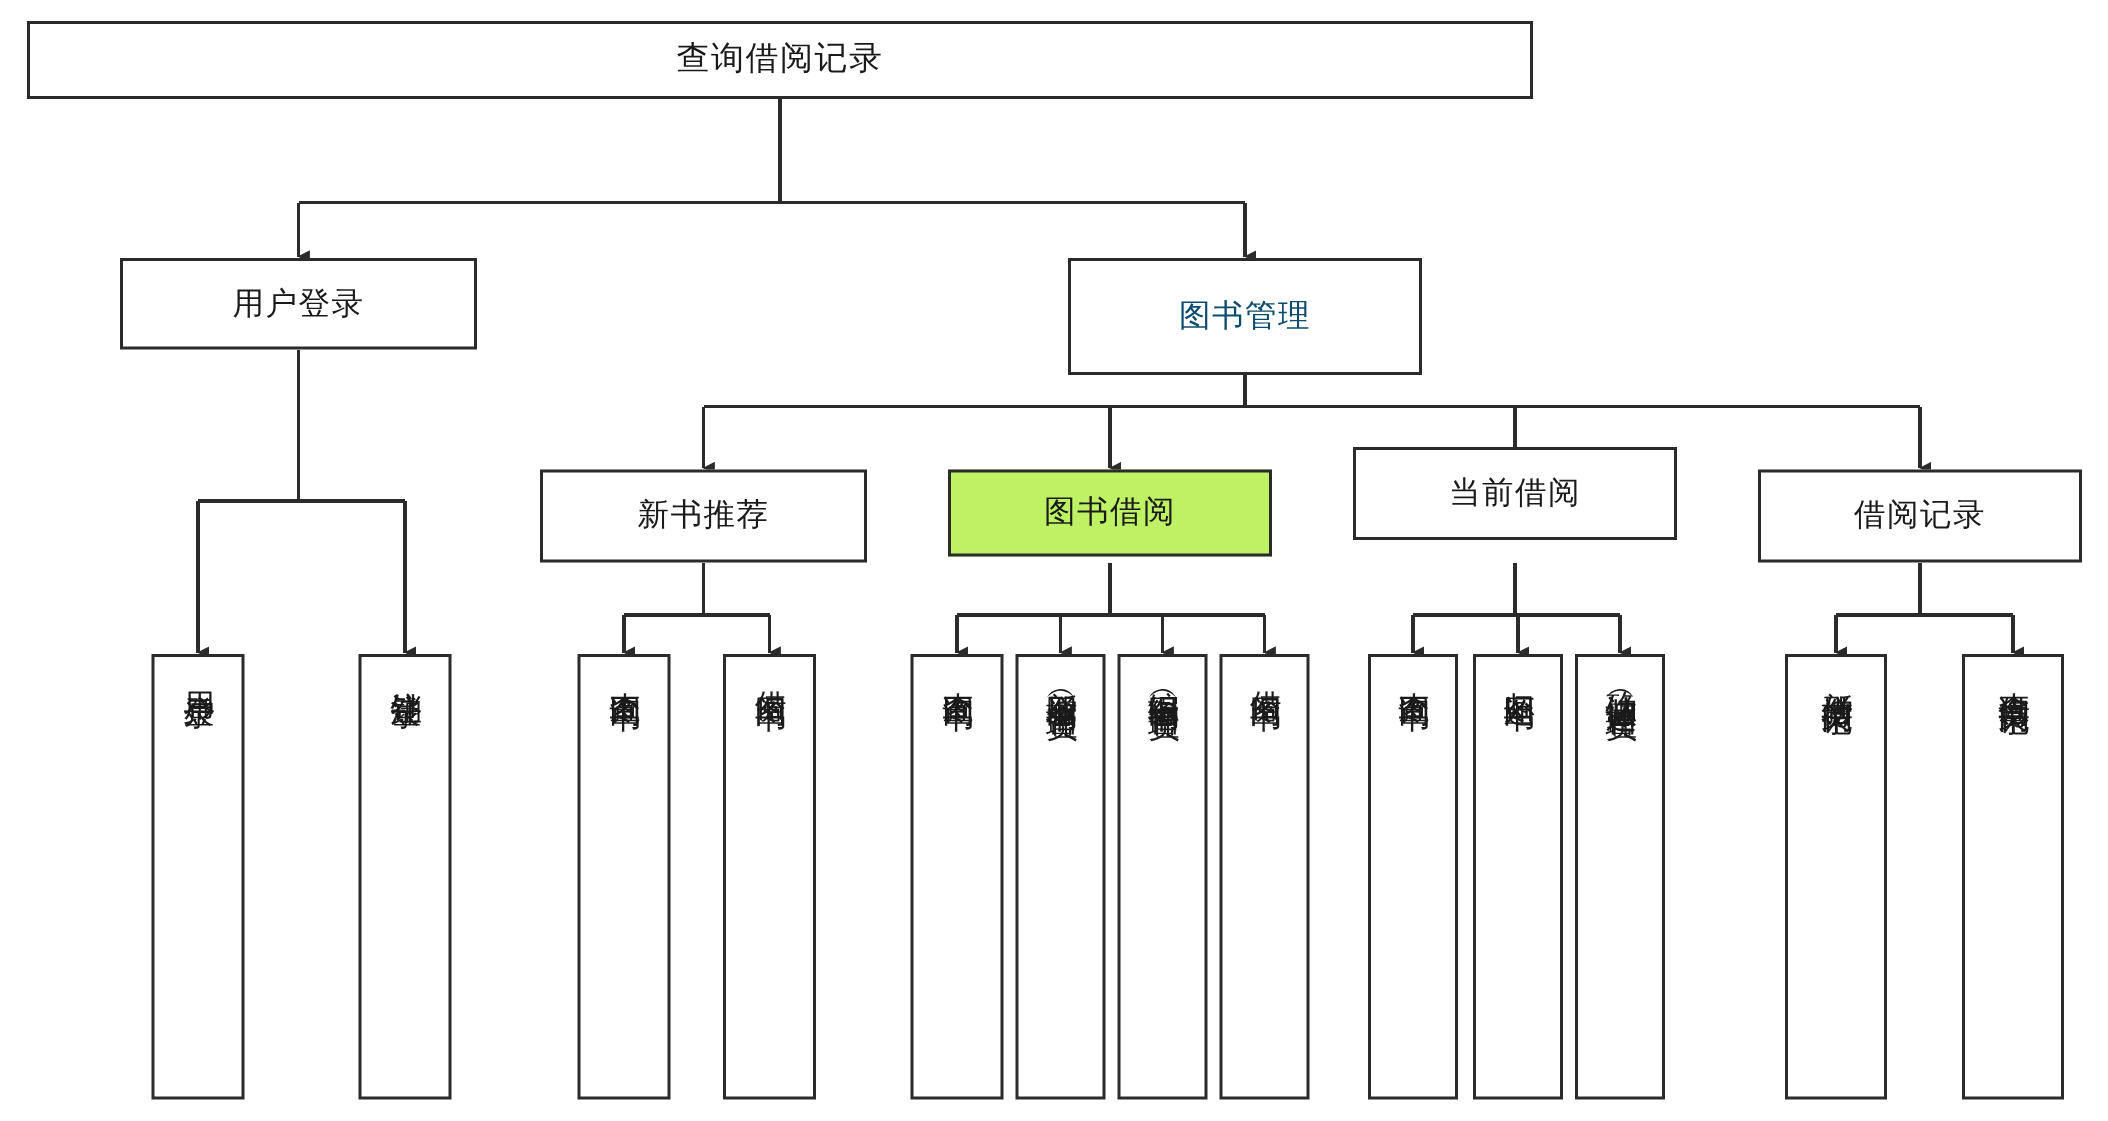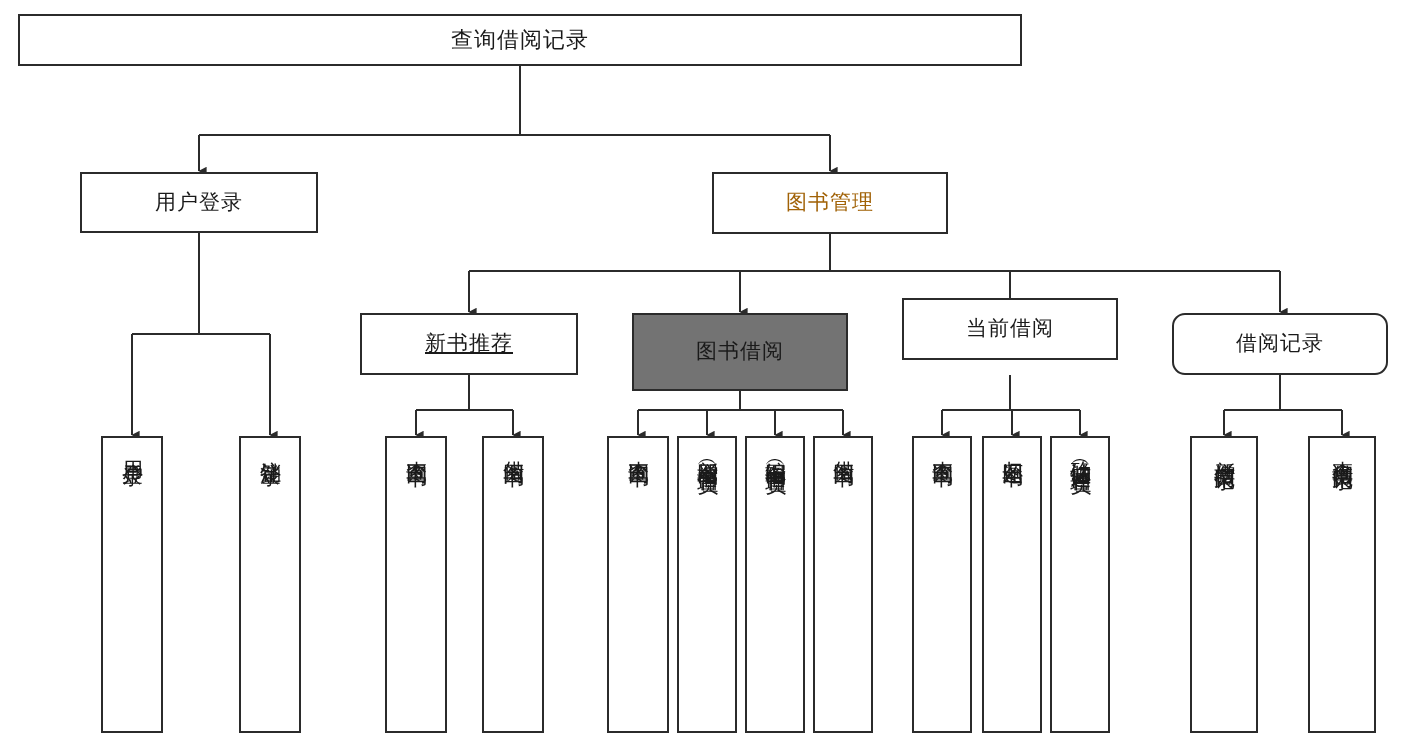--- a/index.html
+++ b/index.html
@@ -116,33 +116,33 @@
       </g>
   </svg>
 
   <div id="node-layer">
       <div class="node-box horizontal root" style="left: 18px; top: 14px; width: 1004px; height: 52px; border-color: rgb(43, 43, 43); background: rgb(255, 255, 255); color: rgb(26, 26, 26);">
         <span>查询借阅记录</span>
       </div>
       <div class="node-box horizontal" style="left: 80px; top: 172px; width: 238px; height: 61px; border-color: rgb(43, 43, 43); background: rgb(255, 255, 255); color: rgb(26, 26, 26);">
         <span>用户登录</span>
       </div>
-      <div class="node-box horizontal" style="left: 712px; top: 172px; width: 236px; height: 62px; border-color: rgb(43, 43, 43); background: rgb(255, 255, 255); color: #a16207; text-align: right;">
+      <div class="node-box horizontal" style="left: 712px; top: 172px; width: 236px; height: 78px; border-color: rgb(43, 43, 43); background: rgb(255, 255, 255); color: #0c4a6e; text-align: right;">
         <span>图书管理</span>
       </div>
-      <div class="node-box horizontal" style="left: 360px; top: 313px; width: 218px; height: 62px; border-color: rgb(43, 43, 43); background: rgb(255, 255, 255); color: rgb(26, 26, 26); text-decoration: underline;">
+      <div class="node-box horizontal" style="left: 360px; top: 313px; width: 218px; height: 62px; border-color: rgb(43, 43, 43); background: rgb(255, 255, 255); color: rgb(26, 26, 26);">
         <span>新书推荐</span>
       </div>
-      <div class="node-box horizontal" style="left: 632px; top: 313px; width: 216px; height: 78px; border-color: rgb(43, 43, 43); background: #737373; color: rgb(26, 26, 26);">
+      <div class="node-box horizontal" style="left: 632px; top: 313px; width: 216px; height: 58px; border-color: rgb(43, 43, 43); background: #bef264; color: rgb(26, 26, 26);">
         <span>图书借阅</span>
       </div>
       <div class="node-box horizontal" style="left: 902px; top: 298px; width: 216px; height: 62px; border-color: rgb(43, 43, 43); background: rgb(255, 255, 255); color: rgb(26, 26, 26);">
         <span>当前借阅</span>
       </div>
-      <div class="node-box horizontal" style="left: 1172px; top: 313px; width: 216px; height: 62px; border-color: rgb(43, 43, 43); background: rgb(255, 255, 255); color: rgb(26, 26, 26); border-radius: 13px;">
+      <div class="node-box horizontal" style="left: 1172px; top: 313px; width: 216px; height: 62px; border-color: rgb(43, 43, 43); background: rgb(255, 255, 255); color: rgb(26, 26, 26);">
         <span>借阅记录</span>
       </div>
       <div class="node-box vertical" style="left: 101px; top: 436px; width: 62px; height: 297px; border-color: rgb(43, 43, 43); background: rgb(255, 255, 255); color: rgb(26, 26, 26);">
         <span class="vlabel">用户登录</span>
       </div>
       <div class="node-box vertical" style="left: 239px; top: 436px; width: 62px; height: 297px; border-color: rgb(43, 43, 43); background: rgb(255, 255, 255); color: rgb(26, 26, 26);">
         <span class="vlabel">注销登录</span>
       </div>
       <div class="node-box vertical" style="left: 385px; top: 436px; width: 62px; height: 297px; border-color: rgb(43, 43, 43); background: rgb(255, 255, 255); color: rgb(26, 26, 26);">
         <span class="vlabel">查询图书</span>

